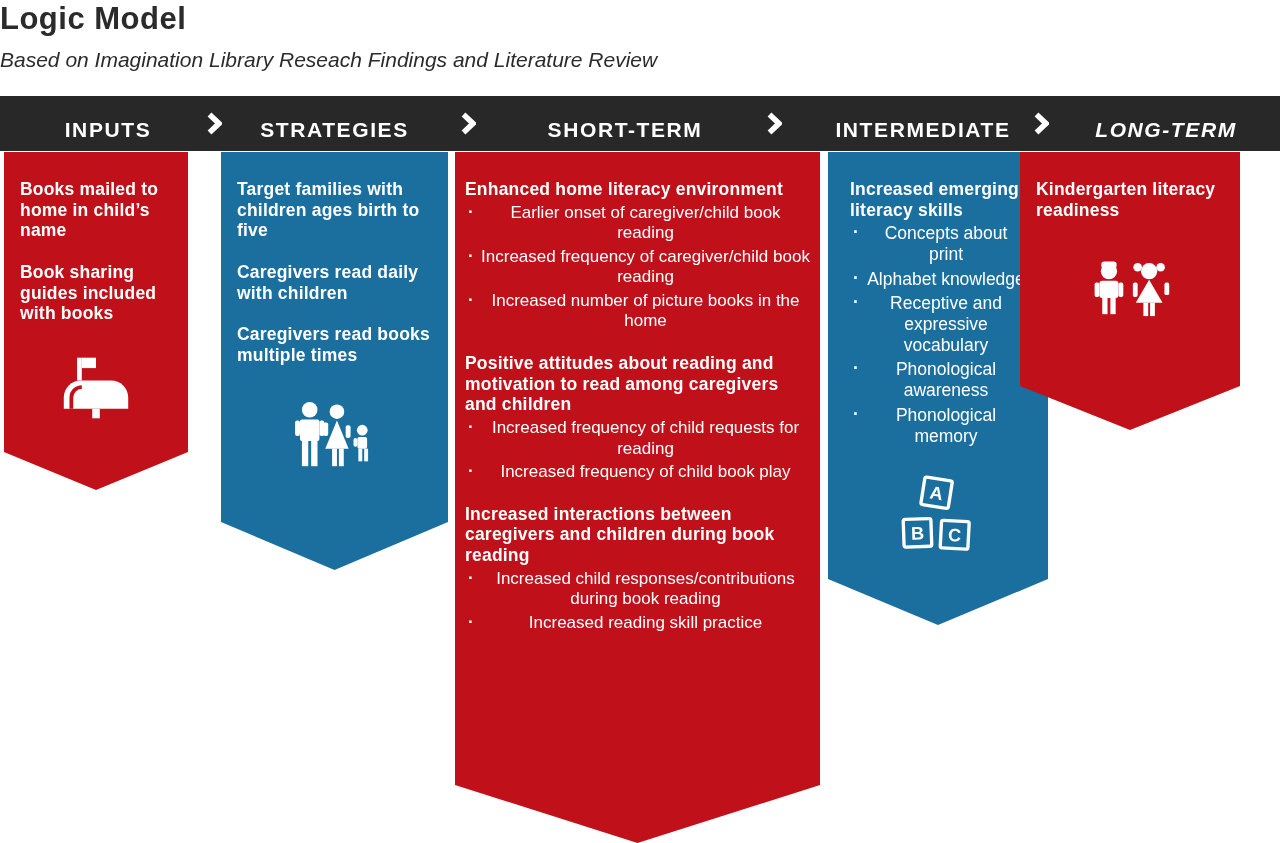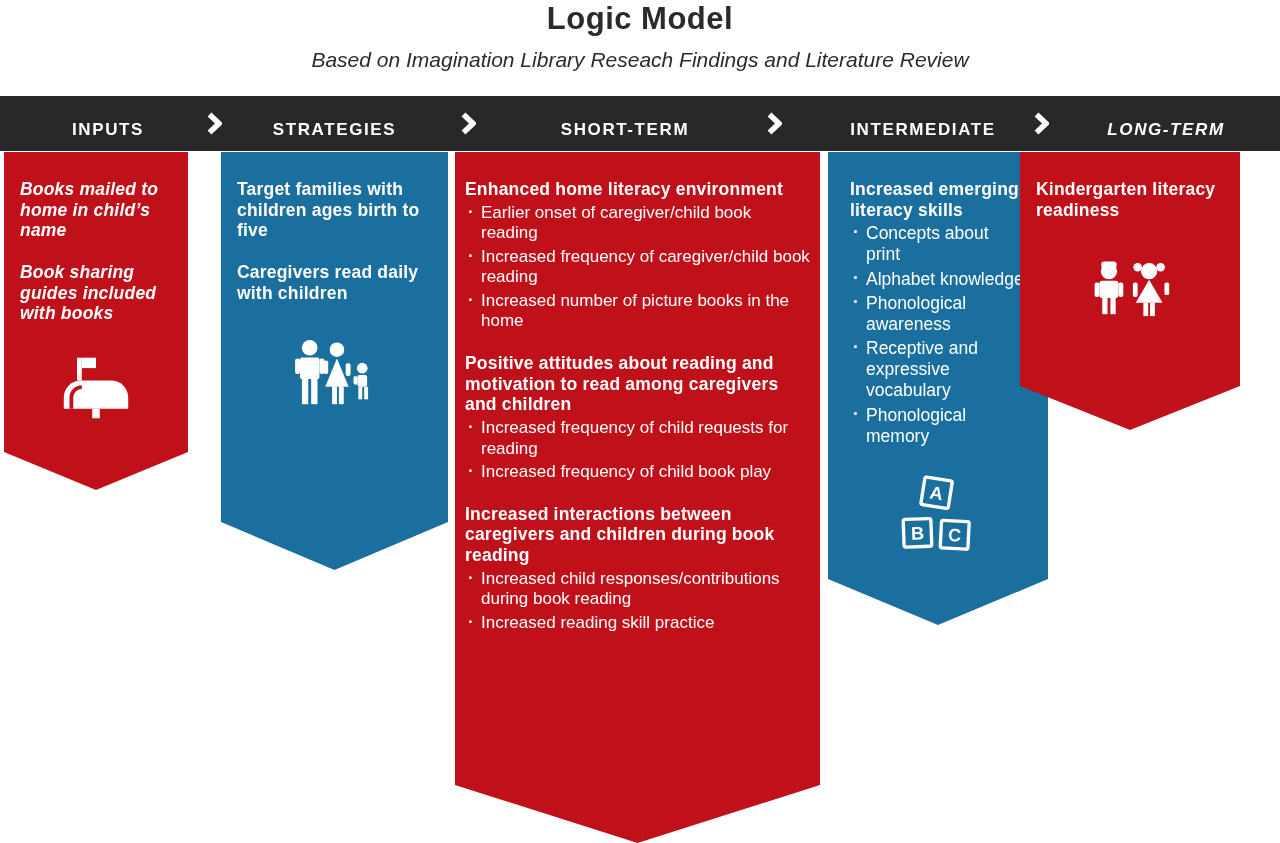--- a/index.html
+++ b/index.html
@@ -1,49 +1,49 @@
 <!DOCTYPE html>
 <html><head>
 <meta charset="utf-8">
 <style>
   * { box-sizing: border-box; margin: 0; padding: 0; }
   body { background: #ffffff; font-family: "Liberation Sans", sans-serif; }
   .canvas { position: relative; width: 1280px; height: 843px; margin: 0 auto; background: #fff; overflow: hidden; }
 
-  .title { position: absolute; top: 1px; left: 0; width: 100%; text-align: center;
+  .title { position: absolute; top: 1px; left: 0; width: 100%; text-align: left;
            font-size: 31px; font-weight: 700; color: #2b2b2b; letter-spacing: .5px; }
-  .subtitle { position: absolute; top: 48px; left: 0; width: 100%; text-align: center;
+  .subtitle { position: absolute; top: 48px; left: 0; width: 100%; 
               font-size: 21px; font-style: italic; color: #2b2b2b; }
 
   #stage-bar { position: absolute; top: 96px; left: 0; width: 1280px; height: 55px; background: #282828; }
   .stage-label { position: absolute; top: 0; height: 68px; display: flex; align-items: center;
-                 justify-content: center; color: #fff; font-size: 17px; font-weight: 700; letter-spacing: 1.6px; }
+                 justify-content: center; color: #fff; font-size: 21px; font-weight: 700; letter-spacing: 1.6px; }
   .label-inputs       { left: 4px;    width: 208px; }
   .label-strategies   { left: 221px;  width: 227px; }
   .label-short-term   { left: 455px;  width: 340px; }
   .label-intermediate { left: 818px;  width: 210px; }
   .label-long-term    { left: 1056px; width: 220px; font-style: italic; }
   .stage-chevron { position: absolute; top: 16px; }
   .chev-0 { left: 206px; } .chev-1 { left: 460px; } .chev-2 { left: 766px; } .chev-3 { left: 1033px; }
 
   .column { position: absolute; top: 152px; color: #fff;
             clip-path: polygon(0 0, 100% 0, 100% calc(100% - var(--pt)), 50% 100%, 0 calc(100% - var(--pt))); }
-  .col-inputs       { left: 4px;    width: 184px; height: 338px; font-style: italic; --pt: 38px; }
+  .col-inputs       { left: 4px;    width: 184px; height: 338px; --pt: 38px; }
   .col-strategies   { left: 221px;  width: 227px; height: 418px; --pt: 48px; }
   .col-short-term   { left: 455px;  width: 365px; height: 691px; --pt: 58px; }
   .col-intermediate { left: 828px;  width: 220px; height: 473px; --pt: 46px; }
   .col-long-term    { left: 1020px; width: 220px; height: 278px; --pt: 44px; }
 
   .inner { padding: 27px 16px 0; }
   .col-short-term .inner   { padding: 27px 10px 0; }
   .col-intermediate .inner { padding: 27px 22px 0; }
 
   .section { margin-bottom: 21px; }
   .section-heading { font-size: 17.5px; font-weight: 700; line-height: 1.18; letter-spacing: .2px; }
-  .bullet { position: relative; padding-left: 16px; font-size: 17px; line-height: 1.21; margin-top: 3px; }
+  .bullet { position: relative; padding-left: 16px; font-size: 17px; line-height: 1.21; margin-top: 3px; text-align: center; }
   .bullet::before { content: "\00B7"; position: absolute; left: 3px; top: -1px; font-weight: 700; }
   .col-intermediate .bullet { font-size: 17.5px; }
 
   .col-icon { display: flex; justify-content: center; }
   .col-inputs .col-icon       { margin-top: 32px; }
   .col-strategies .col-icon   { margin-top: 36px; }
   .col-intermediate .col-icon { margin-top: 26px; }
   .col-long-term .col-icon    { margin-top: 38px; }
 </style>
 </head>
@@ -91,20 +91,23 @@
           </div>
         </div>
       </div>
       <div class="column col-strategies" style="background: rgb(27, 111, 158); --colbg: #1b6f9e;">
         <div class="inner">
           <div class="section">
             <div class="section-heading">Target families with children ages birth to five</div>
           </div>
           <div class="section">
             <div class="section-heading">Caregivers read daily with children</div>
+          </div>
+          <div class="section">
+            <div class="section-heading">Caregivers read books multiple times</div>
           </div>
           <div class="col-icon">
             <svg width="90" height="72" viewBox="0 0 92 74">
               <g fill="#fff">
                 <circle cx="20" cy="9" r="8"></circle>
                 <rect x="10" y="19" width="20" height="22" rx="2"></rect>
                 <rect x="5" y="20" width="5" height="16" rx="2"></rect>
                 <rect x="30" y="20" width="5" height="16" rx="2"></rect>
                 <rect x="12" y="41" width="6.5" height="26"></rect>
                 <rect x="21.5" y="41" width="6.5" height="26"></rect>
@@ -143,22 +146,22 @@
             <div class="bullet">Increased reading skill practice</div>
           </div>
         </div>
       </div>
       <div class="column col-intermediate" style="background: rgb(27, 111, 158); --colbg: #1b6f9e;">
         <div class="inner">
           <div class="section">
             <div class="section-heading">Increased emerging literacy skills</div>
             <div class="bullet">Concepts about print</div>
             <div class="bullet">Alphabet knowledge</div>
+            <div class="bullet">Receptive and expressive vocabulary</div>
             <div class="bullet">Phonological awareness</div>
-            <div class="bullet">Receptive and expressive vocabulary</div>
             <div class="bullet">Phonological memory</div>
           </div>
           <div class="col-icon">
             <svg width="84" height="92" viewBox="0 0 88 94">
               <g fill="none" stroke="#fff" stroke-width="3.5">
                 <rect x="28" y="5" width="29" height="29" rx="2" transform="rotate(9 42.5 19.5)"></rect>
                 <rect x="8" y="47" width="29" height="29" rx="2" transform="rotate(-2 22.5 61.5)"></rect>
                 <rect x="47" y="49" width="29" height="29" rx="2" transform="rotate(3 61.5 63.5)"></rect>
               </g>
               <g fill="#fff" font-family="Liberation Sans, sans-serif" font-weight="700" font-size="19" text-anchor="middle">

